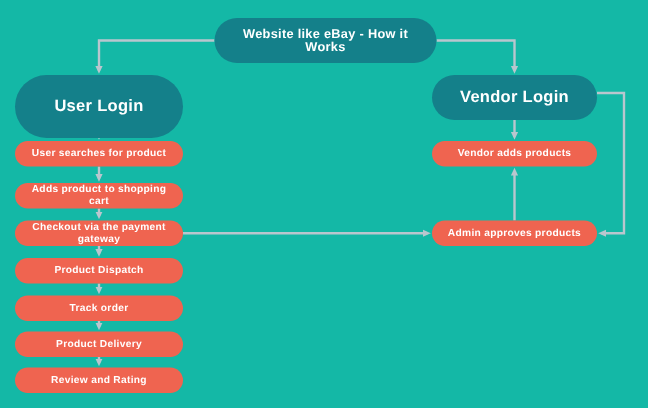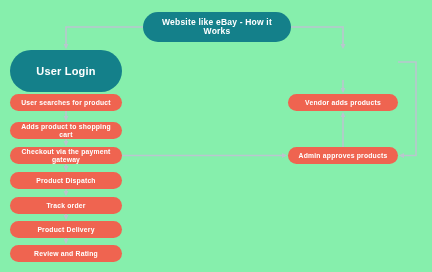--- a/index.html
+++ b/index.html
@@ -4,21 +4,21 @@
 <style>
   html, body {
     margin: 0;
     padding: 0;
     background: #ffffff;
   }
   #canvas {
     position: relative;
     width: 432px;
     height: 272px;
-    background: #86efac;
+    background: #14b8a6;
     font-family: "Liberation Sans", sans-serif;
     overflow: hidden;
   }
 
   
   #wires {
     position: absolute;
     left: 0; top: 0;
     width: 432px;
     height: 272px;
@@ -118,20 +118,23 @@
   </div>
 
   <div class="node step" style="left:10px; top:221px; width:112px; height:17px;">
     <span>Product Delivery</span>
   </div>
 
   <div class="node step" style="left:10px; top:245px; width:112px; height:17px;">
     <span>Review and Rating</span>
   </div>
 
+  <div class="node login" style="left:288px; top:50px; width:110px; height:30px;">
+    <span>Vendor Login</span>
+  </div>
 
   <div class="node step" style="left:288px; top:94px; width:110px; height:17px;">
     <span>Vendor adds products</span>
   </div>
 
   <div class="node step" style="left:288px; top:147px; width:110px; height:17px;">
     <span>Admin approves products</span>
   </div>
 
 </div>

